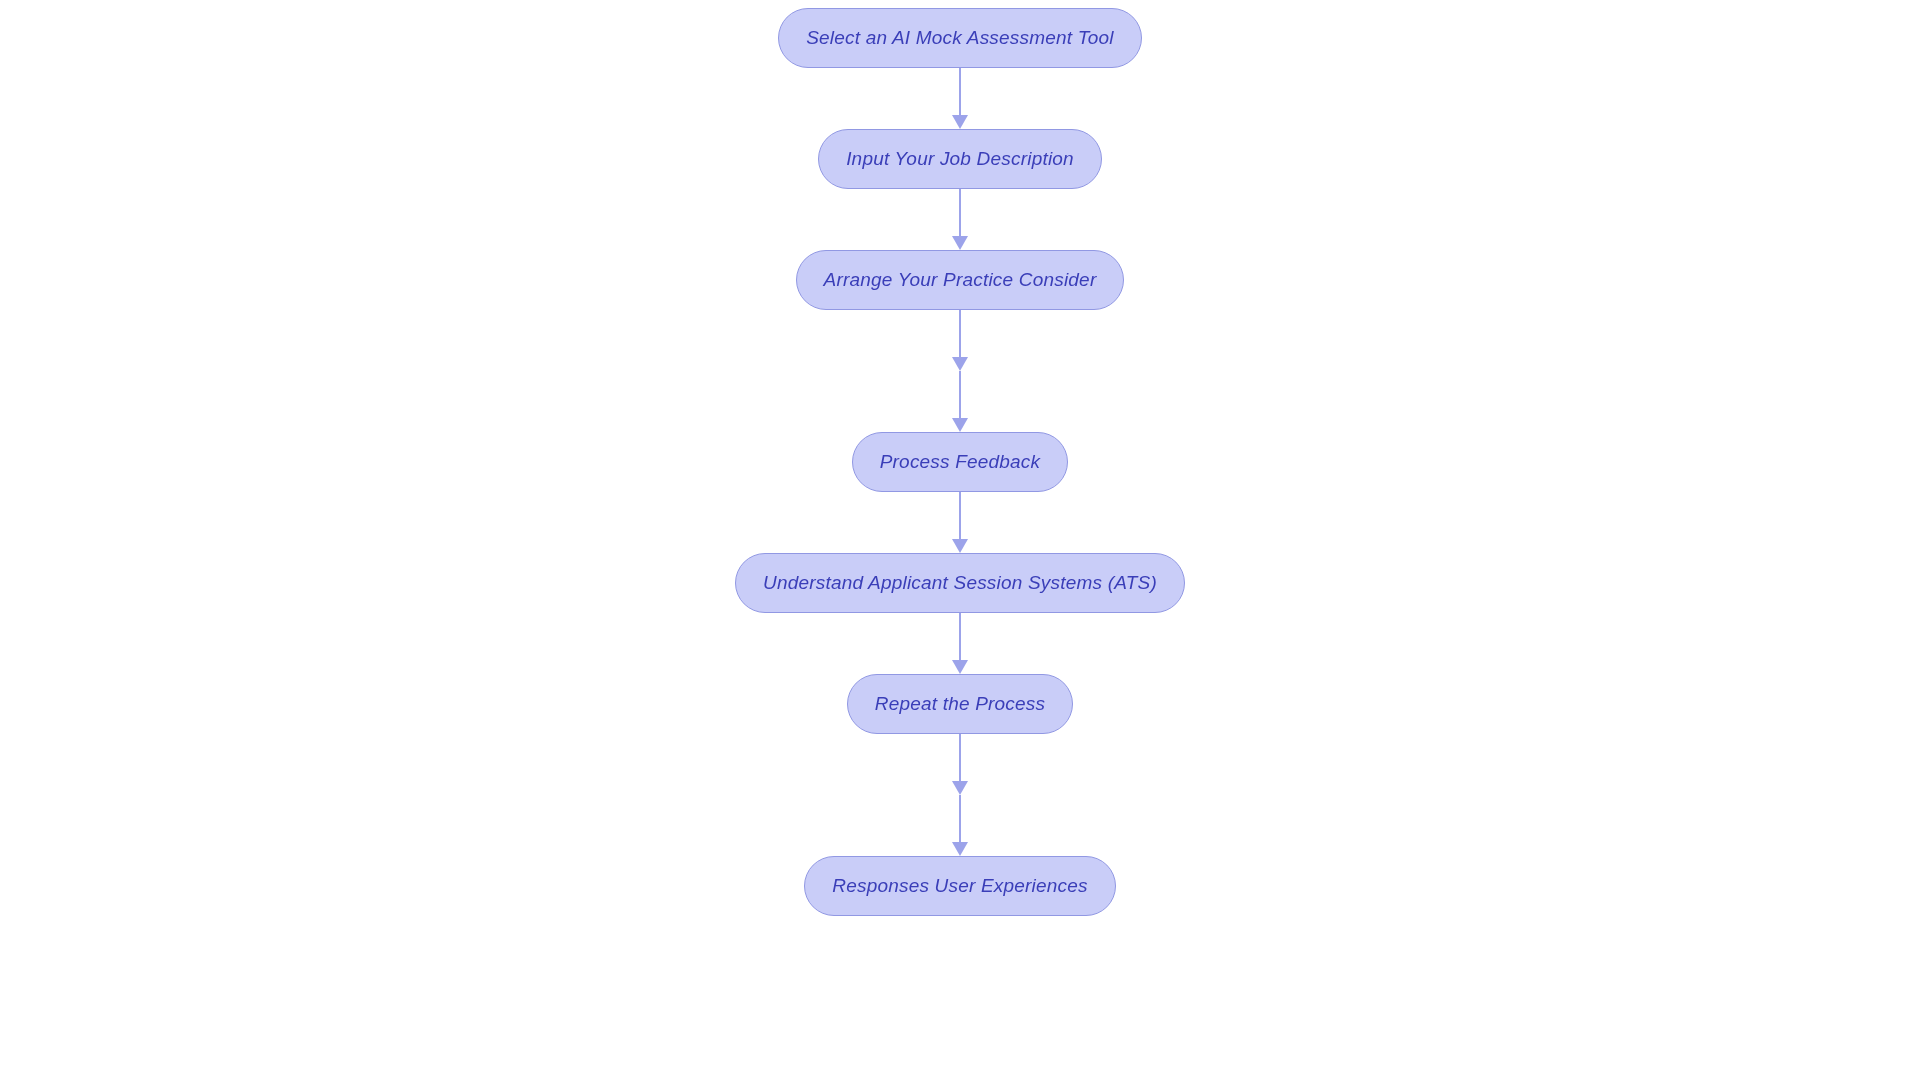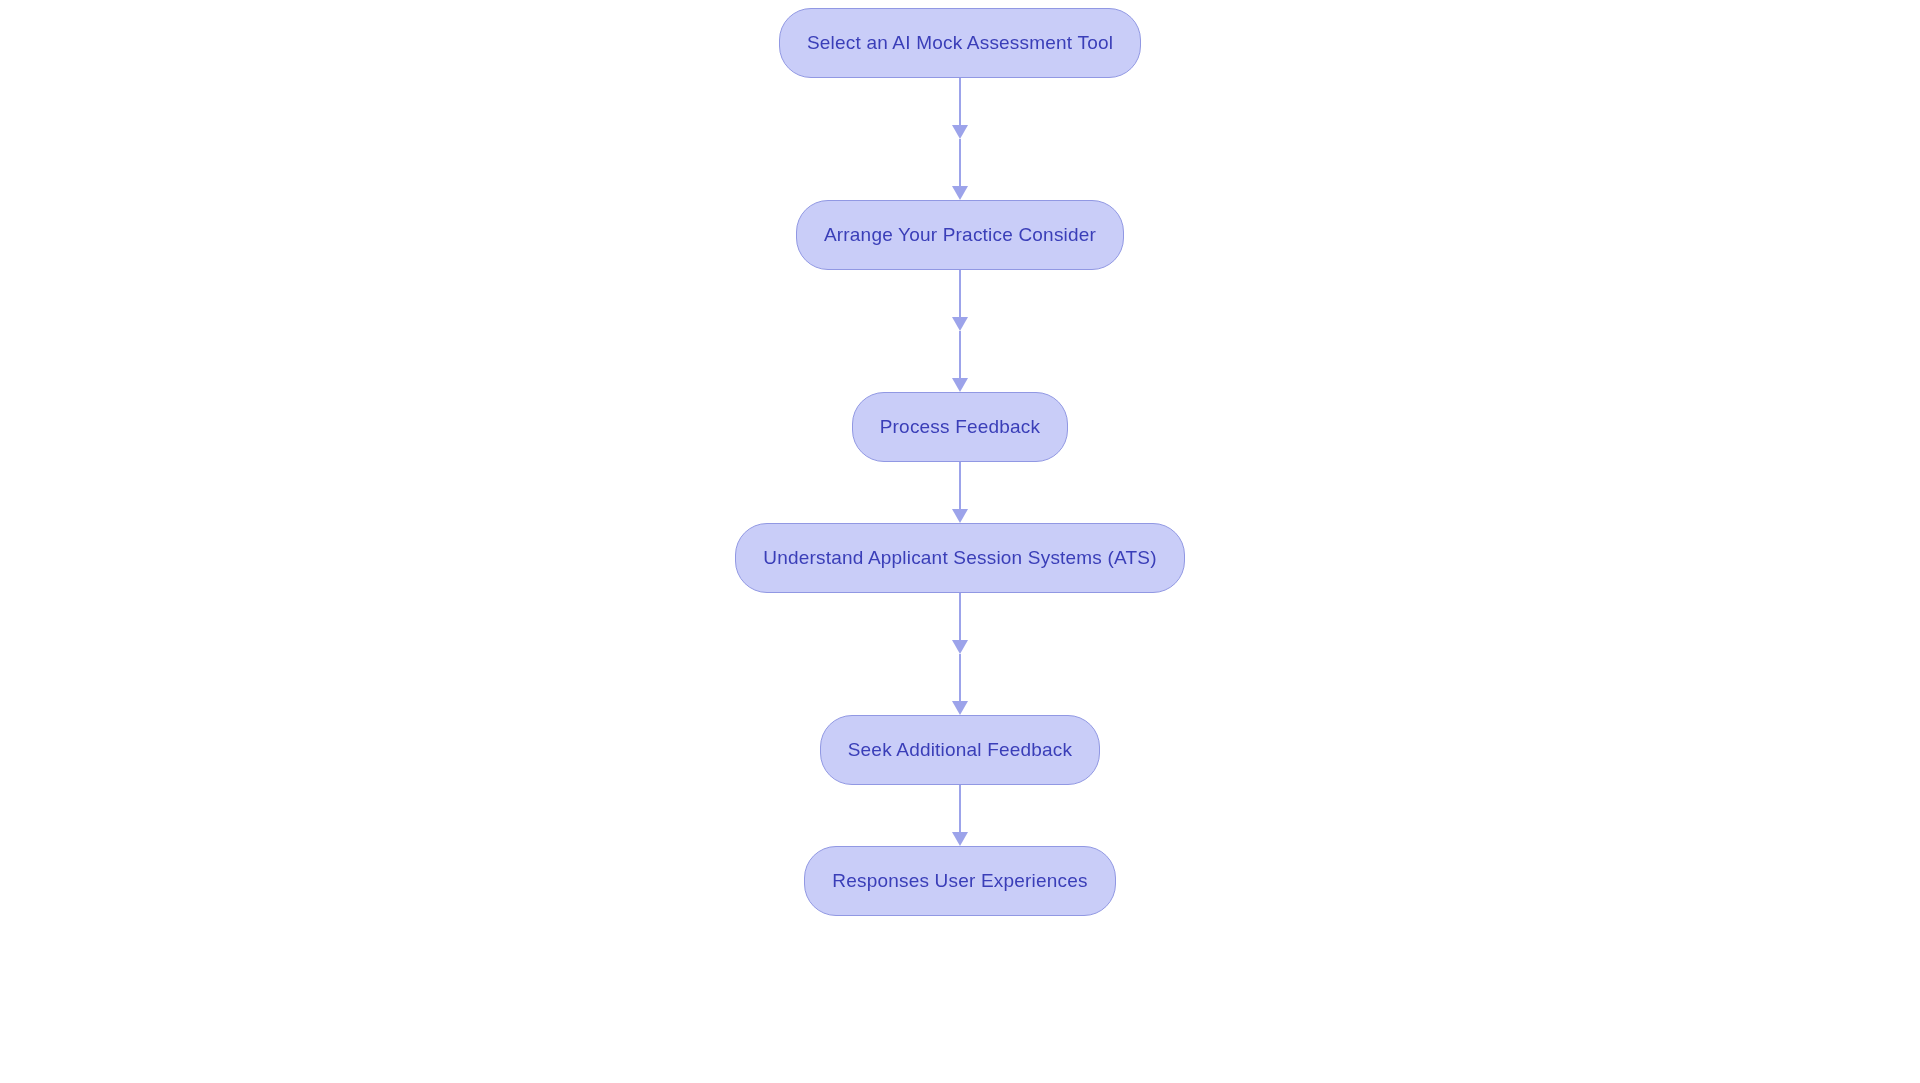--- a/index.html
+++ b/index.html
@@ -19,30 +19,31 @@
     position: absolute;
     left: 0;
     top: 8px;
     width: 1920px;
     display: flex;
     flex-direction: column;
     align-items: center;
   }
   .flow-node {
     box-sizing: border-box;
-    height: 70px;
+    height: 60px;
     min-width: 170px;
     padding: 0 27px;
     display: flex;
     align-items: center;
     justify-content: center;
     background: var(--node-fill, #c9cdf8);
     border: 1.5px solid var(--node-border, #9198e3);
     border-radius: 32px;
     flex: 0 0 auto;
+    font-style: italic;
   }
   .flow-node .node-label {
     color: var(--node-text, #3a3eb8);
     font-size: 19px;
     letter-spacing: 0.2px;
     white-space: nowrap;
     text-align: center;
   }
   .flow-arrow {
     height: 61px;
@@ -70,20 +71,23 @@
 
 <div id="stage" style="--bg: #ffffff; --node-fill: #c9cdf8; --node-border: #9198e3; --node-text: #3a3eb8; --arrow: #9ca3ea;">
   <div id="flowchart">
       <div class="flow-node">
         <span class="node-label">Select an AI Mock Assessment Tool</span>
       </div>
       <div class="flow-arrow">
         <div class="arrow-stem"></div>
         <div class="arrow-head"></div>
       </div>
+      <div class="flow-node">
+        <span class="node-label">Input Your Job Description</span>
+      </div>
       <div class="flow-arrow">
         <div class="arrow-stem"></div>
         <div class="arrow-head"></div>
       </div>
       <div class="flow-node">
         <span class="node-label">Arrange Your Practice Consider</span>
       </div>
       <div class="flow-arrow">
         <div class="arrow-stem"></div>
         <div class="arrow-head"></div>
@@ -99,26 +103,26 @@
         <div class="arrow-stem"></div>
         <div class="arrow-head"></div>
       </div>
       <div class="flow-node">
         <span class="node-label">Understand Applicant Session Systems (ATS)</span>
       </div>
       <div class="flow-arrow">
         <div class="arrow-stem"></div>
         <div class="arrow-head"></div>
       </div>
+      <div class="flow-node">
+        <span class="node-label">Repeat the Process</span>
+      </div>
       <div class="flow-arrow">
         <div class="arrow-stem"></div>
         <div class="arrow-head"></div>
-      </div>
-      <div class="flow-node">
-        <span class="node-label">Seek Additional Feedback</span>
       </div>
       <div class="flow-arrow">
         <div class="arrow-stem"></div>
         <div class="arrow-head"></div>
       </div>
       <div class="flow-node">
         <span class="node-label">Responses User Experiences</span>
       </div>
     </div>
 </div>

